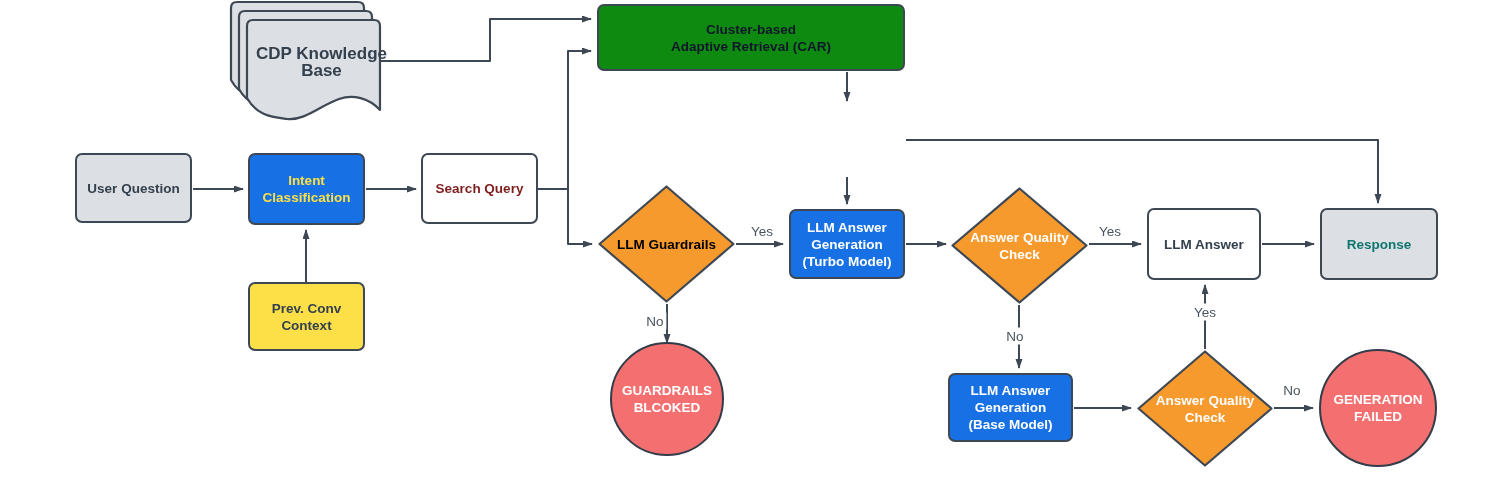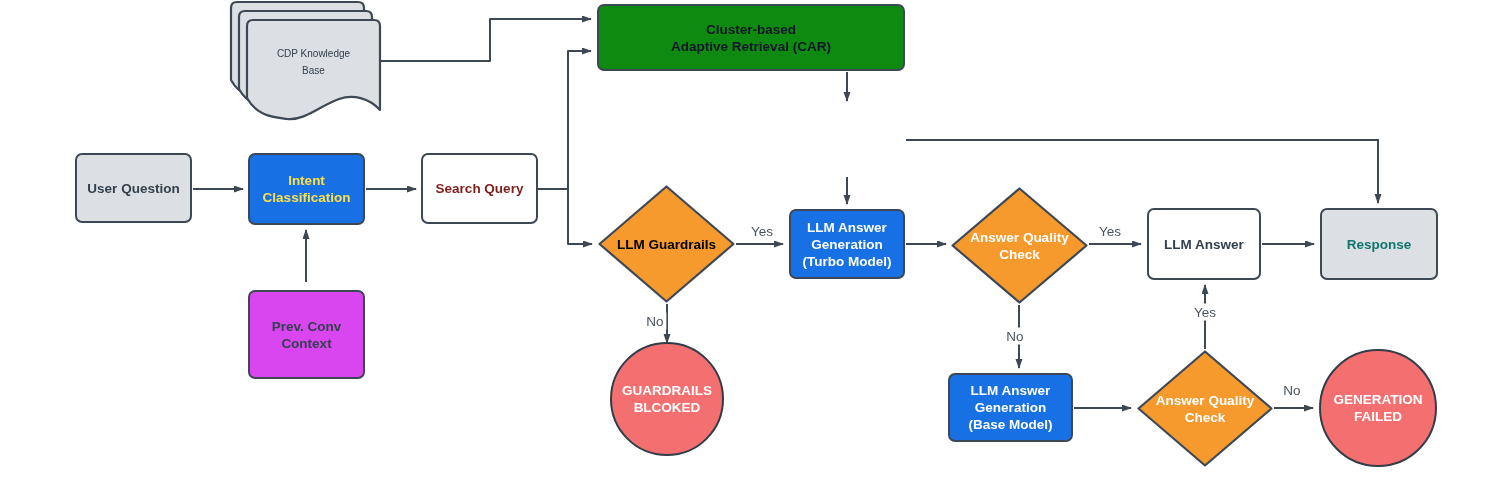--- a/index.html
+++ b/index.html
@@ -24,21 +24,21 @@
     line-height:17px;
     white-space:pre-line;
     width:100%;
     padding:0 2px;
   }
   .shape-svg{position:absolute;left:0;top:0;overflow:visible;}
   .diamond .node-label, .document .doc-label{position:absolute;}
   .doc-label{
     display:flex;align-items:center;justify-content:center;
     text-align:center;
-    font-weight:normal;font-size:10px;line-height:17px;white-space:pre-line;
+    font-weight:bold;font-size:17px;line-height:17px;white-space:pre-line;padding-left:8px;
   }
   .edge-label{
     position:absolute;
     transform:translate(-50%,-50%);
     font-size:13.5px;
     line-height:15px;
     background:#ffffff;
     padding:1px 3px;
   }
 </style>
@@ -84,21 +84,21 @@
       <div class="node rect" style="left: 75px; top: 153px; width: 117px; height: 70px; background: rgb(220, 223, 227); border-color: rgb(62, 72, 84);">
         <div class="node-label" style="color: rgb(51, 64, 78);">User Question</div>
       </div>
       <div class="node rect" style="left: 248px; top: 153px; width: 117px; height: 72px; background: rgb(23, 113, 228); border-color: rgb(62, 72, 84);">
         <div class="node-label" style="color: #fde047;">Intent
 Classification</div>
       </div>
       <div class="node rect" style="left: 421px; top: 153px; width: 117px; height: 71px; background: rgb(255, 255, 255); border-color: rgb(62, 72, 84);">
         <div class="node-label" style="color: #7f1d1d;">Search Query</div>
       </div>
-      <div class="node rect" style="left: 248px; top: 290px; width: 117px; height: 89px; background: #d946ef; border-color: rgb(62, 72, 84);">
+      <div class="node rect" style="left: 248px; top: 282px; width: 117px; height: 69px; background: #fde047; border-color: rgb(62, 72, 84);">
         <div class="node-label" style="color: rgb(51, 64, 78);">Prev. Conv
 Context</div>
       </div>
       <div class="node rect" style="left: 597px; top: 4px; width: 308px; height: 67px; background: rgb(15, 138, 17); border-color: rgb(62, 72, 84);">
         <div class="node-label" style="color: #0f172a;">Cluster-based
 Adaptive Retrieval (CAR)</div>
       </div>
       <div class="node diamond" style="left: 598px; top: 185px; width: 137px; height: 118px;">
         <svg class="shape-svg" width="137" height="118" viewBox="0 0 137 118">
           <polygon points="68.5,1.5 135.5,59 68.5,116.5 1.5,59" fill="#f69a2e" stroke="#3e4854" stroke-width="2.2" stroke-linejoin="round"></polygon>

